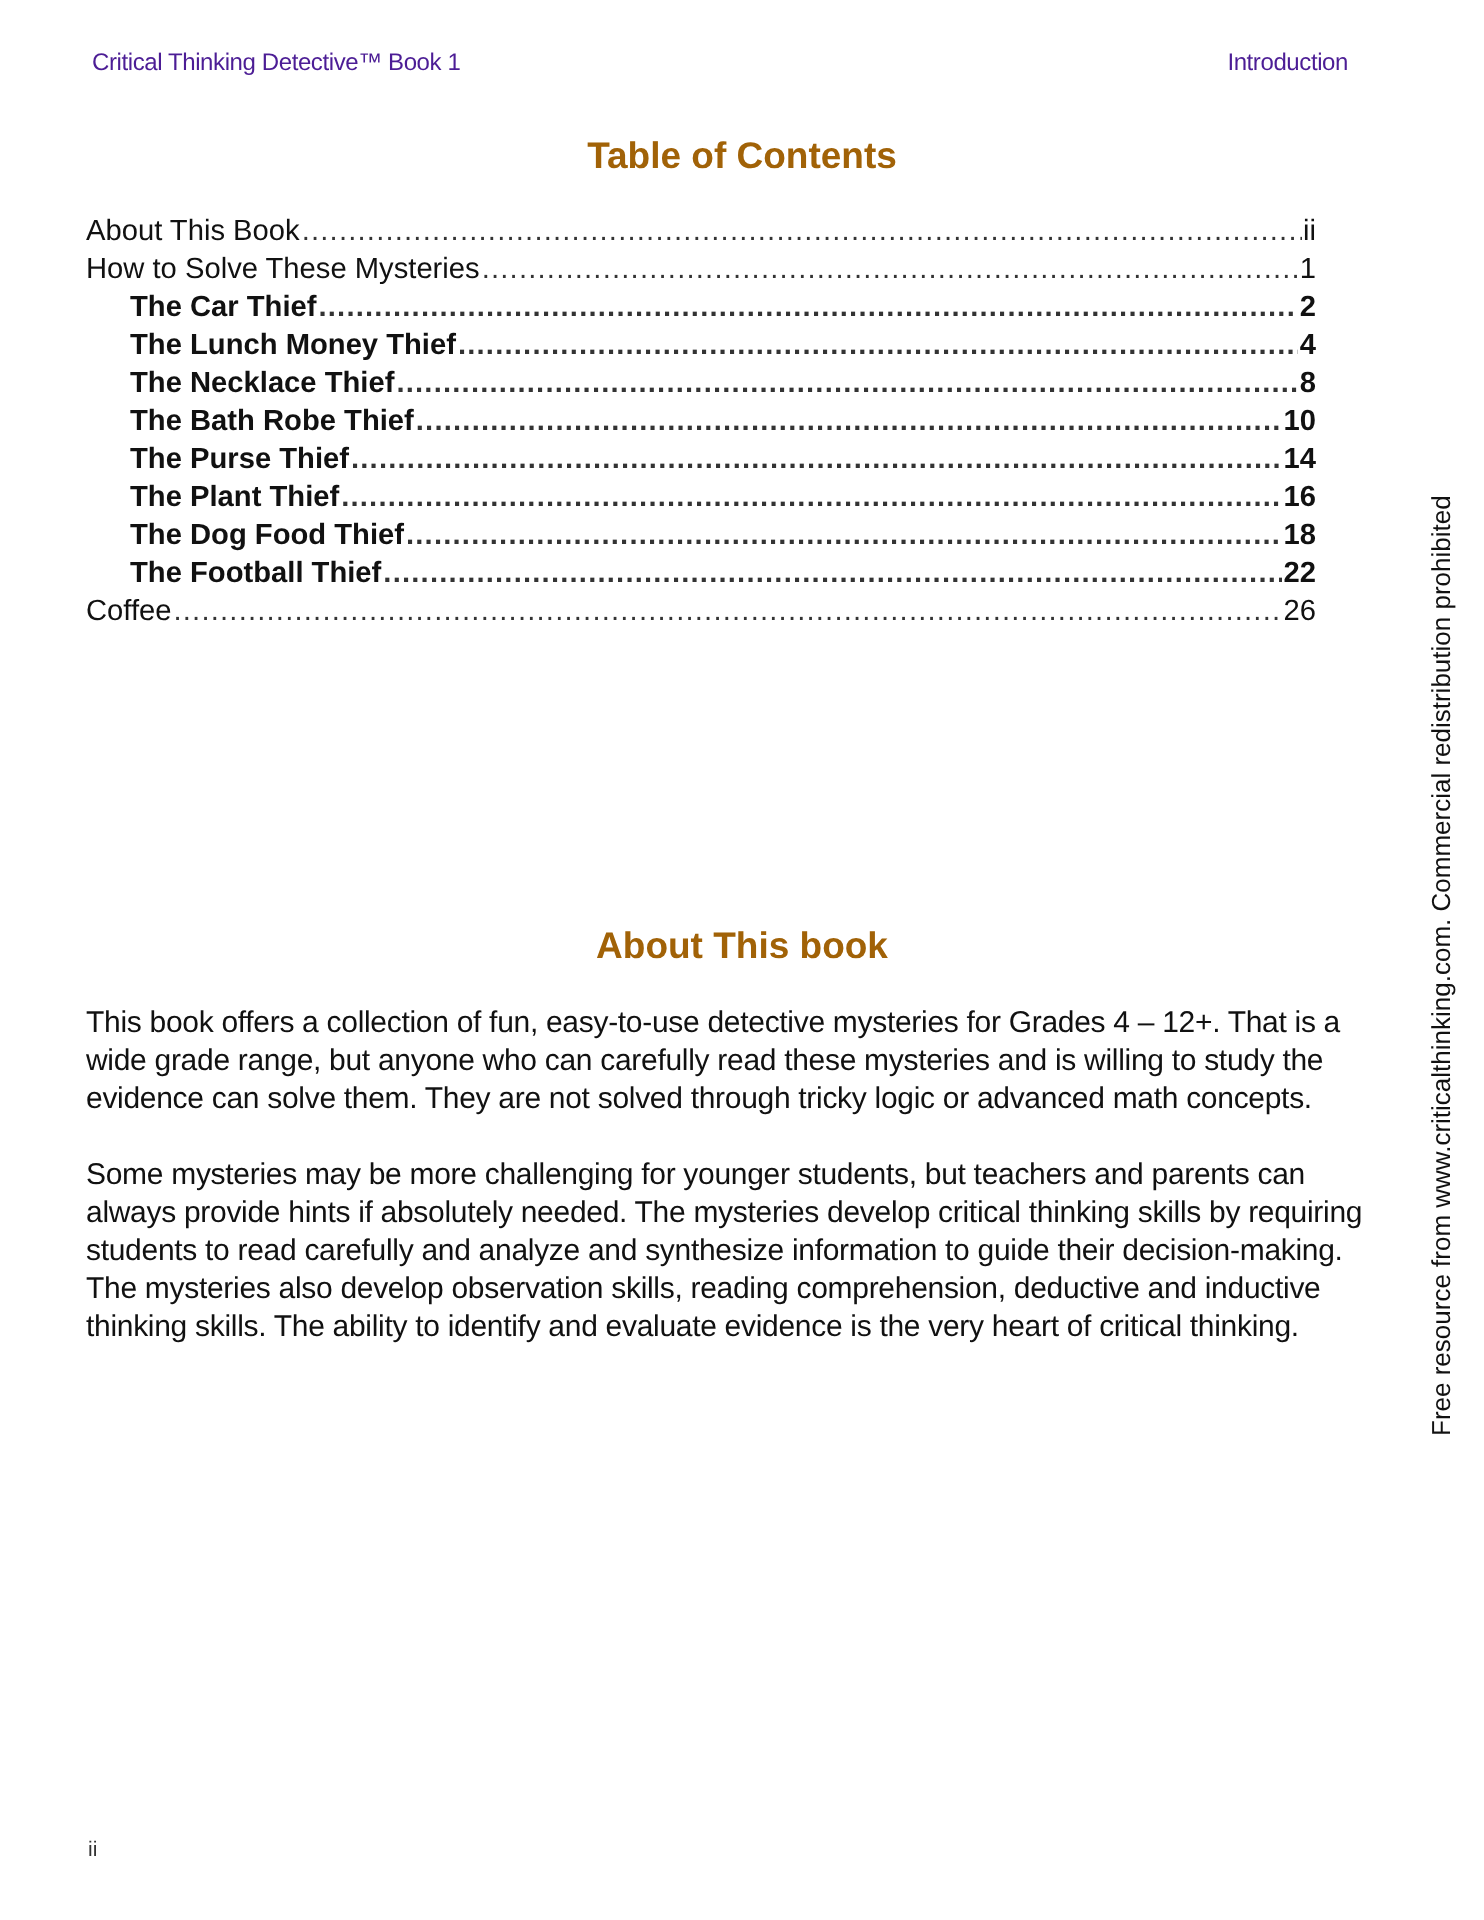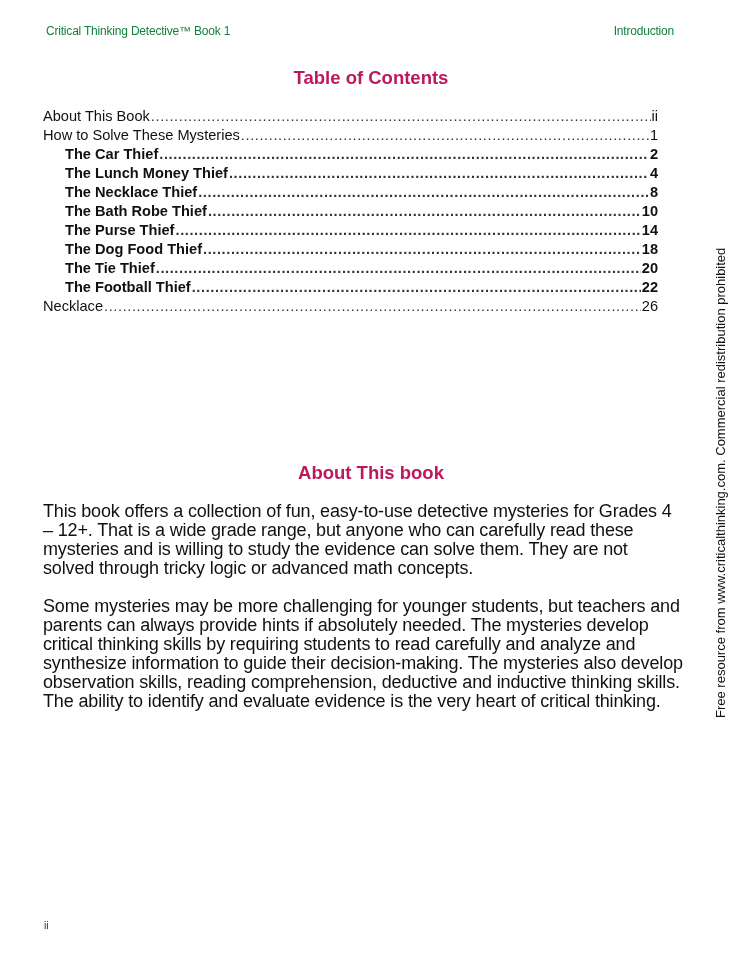--- a/index.html
+++ b/index.html
@@ -3,25 +3,25 @@
 <meta charset="utf-8">
 <style>
   html, body { margin: 0; padding: 0; background: #ffffff; }
   body {
     width: 742px; height: 960px; position: relative; overflow: hidden;
     font-family: "Liberation Sans", sans-serif; color: #111111;
   }
   .running-head {
     position: absolute; top: 24px; left: 46px; right: 68px;
     display: flex; justify-content: space-between;
-    font-size: 12px; color: #15803d; letter-spacing: -0.2px;
+    font-size: 12px; color: #4c1d95; letter-spacing: -0.2px;
   }
   .toc-title, .about-title {
     position: absolute; left: 0; width: 742px; text-align: center;
-    font-weight: bold; font-size: 18.5px; color: #be185d;
+    font-weight: bold; font-size: 18.5px; color: #a16207;
   }
   .toc-title { top: 67px; }
   .about-title { top: 462px; }
   .toc {
     position: absolute; top: 107px; left: 43px; width: 615px;
     font-size: 14.6px; line-height: 19px; margin: 0; padding: 0; list-style: none;
   }
   .toc li {
     display: flex; align-items: baseline; white-space: nowrap; overflow: hidden;
   }
@@ -30,21 +30,21 @@
   .toc .leader {
     flex: 1 1 auto; overflow: hidden; margin: 0 1px;
     color: #333333; letter-spacing: 0.6px;
   }
   .toc .leader::before {
     content: "........................................................................................................................................................................................................................................................................";
   }
   .toc .page { flex: 0 0 auto; }
   .about-body {
     position: absolute; top: 502px; left: 43px; width: 640px;
-    font-size: 18px; line-height: 19px; letter-spacing: -0.15px;
+    font-size: 15px; line-height: 19px; letter-spacing: -0.15px;
   }
   .about-body p { margin: 0 0 19px 0; }
   .about-body em { font-style: italic; }
   .side-banner {
     position: absolute; left: 713px; top: 718px;
     transform-origin: left top; transform: rotate(-90deg);
     white-space: nowrap; font-size: 13px; color: #111111;
   }
   .footer {
     position: absolute; top: 919px; left: 44px; right: 68px;
@@ -92,36 +92,36 @@
       <span class="label">The Bath Robe Thief</span>
       <span class="leader"></span>
       <span class="page">10</span>
     </li>
   <li class="indent">
       <span class="label">The Purse Thief</span>
       <span class="leader"></span>
       <span class="page">14</span>
     </li>
   <li class="indent">
+      <span class="label">The Plant Thief</span>
+      <span class="leader"></span>
+      <span class="page">16</span>
+    </li>
+  <li class="indent">
       <span class="label">The Dog Food Thief</span>
       <span class="leader"></span>
       <span class="page">18</span>
-    </li>
-  <li class="indent">
-      <span class="label">The Tie Thief</span>
-      <span class="leader"></span>
-      <span class="page">20</span>
     </li>
   <li class="indent">
       <span class="label">The Football Thief</span>
       <span class="leader"></span>
       <span class="page">22</span>
     </li>
   <li>
-      <span class="label">Necklace</span>
+      <span class="label">Coffee</span>
       <span class="leader"></span>
       <span class="page">26</span>
     </li>
 </ul>
 
 <div class="about-title">About This book</div>
 
 <div class="about-body">
   <p>This book offers a collection of fun, easy-to-use detective mysteries for Grades 4 – 12+. That is a wide grade range, but anyone who can carefully read these mysteries and is willing to study the evidence can solve them.  They are not solved through tricky logic or advanced math concepts.</p>
   <p>Some mysteries may be more challenging for younger students, but teachers and parents can always provide hints if absolutely needed.  The mysteries develop critical thinking skills by requiring students to read carefully and analyze and synthesize information to guide their decision-making.  The mysteries also develop observation skills, reading comprehension, deductive and inductive thinking skills.  The ability to identify and evaluate evidence is the very heart of critical thinking.</p>

